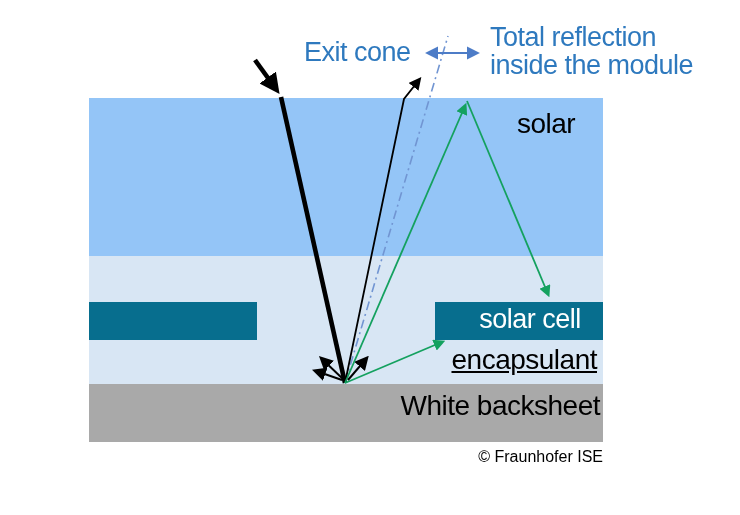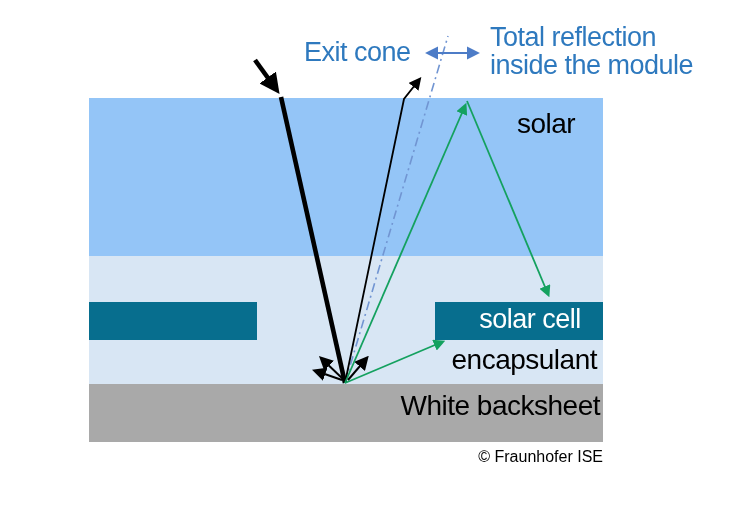--- a/index.html
+++ b/index.html
@@ -59,20 +59,21 @@
   }
   .lbl-solar-cell {
     color: #ffffff;
     font-size: 27px;
     letter-spacing: -0.5px;
   }
   .lbl-encapsulant {
     right: 143px;
     top: 345px;
     font-size: 28px;
+    text-decoration: underline;
   }
   .lbl-backsheet {
     right: 140px;
     top: 391px;
     font-size: 28px;
     margin-left: 25px;
   }
   .lbl-copyright {
     right: 137px;
     top: 449px;

